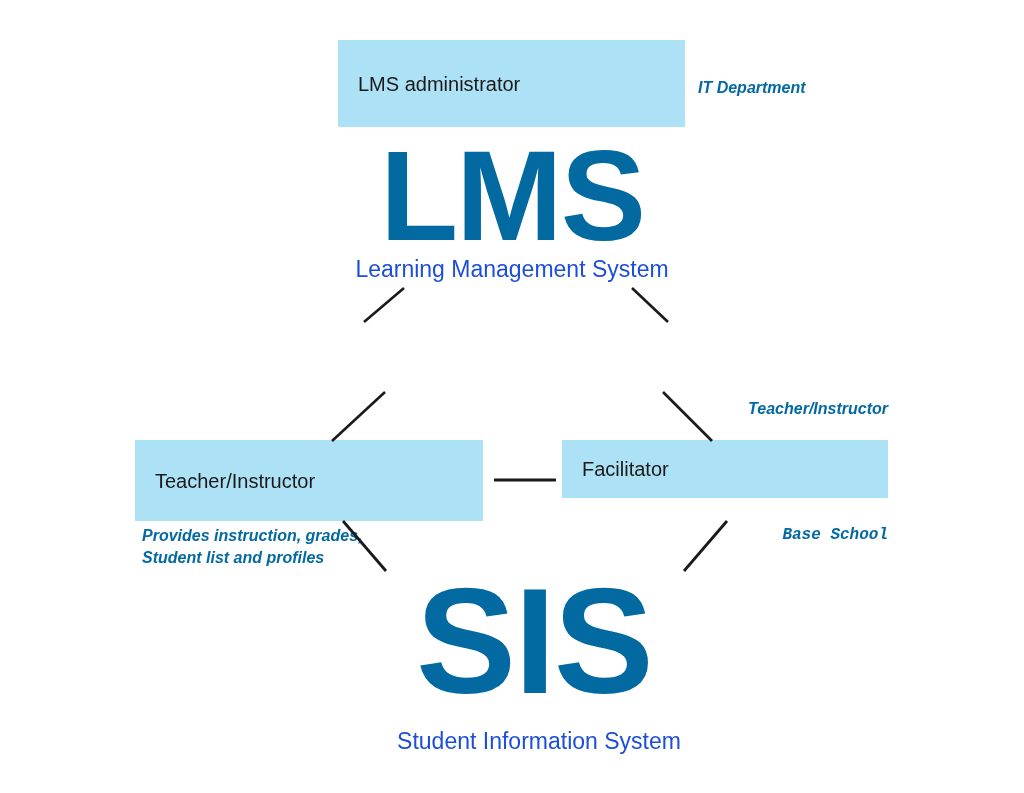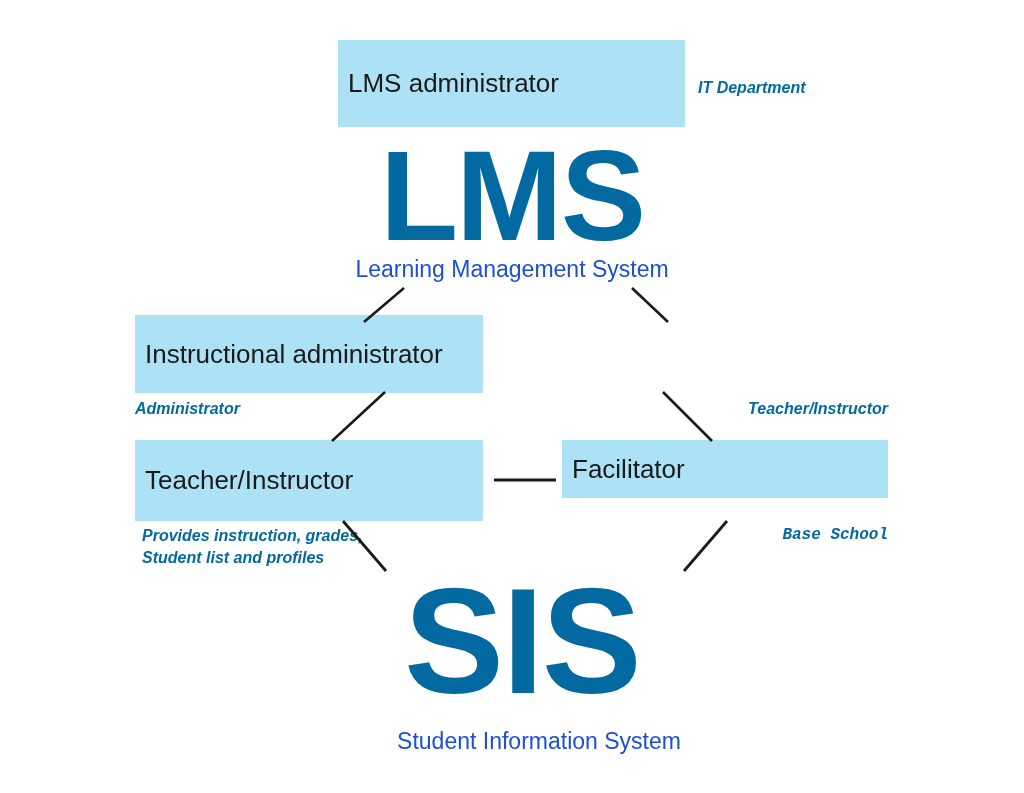--- a/index.html
+++ b/index.html
@@ -20,24 +20,24 @@
   .box {
     position: absolute;
     background: #ade1f5;
     display: flex;
     align-items: center;
     box-sizing: border-box;
     z-index: 3;
   }
   .box-label {
     font-family: "Liberation Sans", sans-serif;
-    font-size: 26px;
+    font-size: 20px;
     color: #1a1a1a;
     font-weight: 400;
-    padding-left: 10px;
+    padding-left: 20px;
     line-height: 1.1;
     white-space: nowrap;
   }
   .caption {
     position: absolute;
     font-family: "Liberation Sans", sans-serif;
     font-style: italic;
     font-weight: 700;
     font-size: 16px;
     color: #0369a1;
@@ -101,34 +101,30 @@
   </svg>
 
   <div class="box" style="left:338px; top:40px; width:347px; height:87px;">
     <span class="box-label">LMS administrator</span>
   </div>
   <div class="caption" style="left:698px; top:77px; width:200px;">IT Department</div>
 
   <div class="logo" style="left:262px; top:132px; width:500px; font-size:128px;">LMS</div>
   <div class="logo-sub" style="left:262px; top:258px; width:500px;">Learning Management System</div>
 
-  <div class="box" style="left:135px; top:315px; width:348px; height:78px;">
-    <span class="box-label">Instructional administrator</span>
-  </div>
-  <div class="caption" style="left:135px; top:398px; width:260px;">Administrator</div>
 
   <div class="caption right" style="left:628px; top:398px; width:260px;">Teacher/Instructor</div>
 
   <div class="box" style="left:135px; top:440px; width:348px; height:81px;">
     <span class="box-label">Teacher/Instructor</span>
   </div>
   <div class="caption" style="left:142px; top:525px; width:300px;">Provides instruction, grades,
 Student list and profiles</div>
 
   <div class="box" style="left:562px; top:440px; width:326px; height:58px;">
     <span class="box-label">Facilitator</span>
   </div>
   <div class="caption right" style="left:688px; top:525px; width:200px;font-family:Liberation Mono, monospace;">Base School</div>
 
-  <div class="logo" style="left:272px; top:566px; width:500px; font-size:150px;">SIS</div>
+  <div class="logo" style="left:284px; top:566px; width:500px; font-size:150px;">SIS</div>
   <div class="logo-sub" style="left:289px; top:730px; width:500px;">Student Information System</div>
 
 </div>
 
 </body></html>

